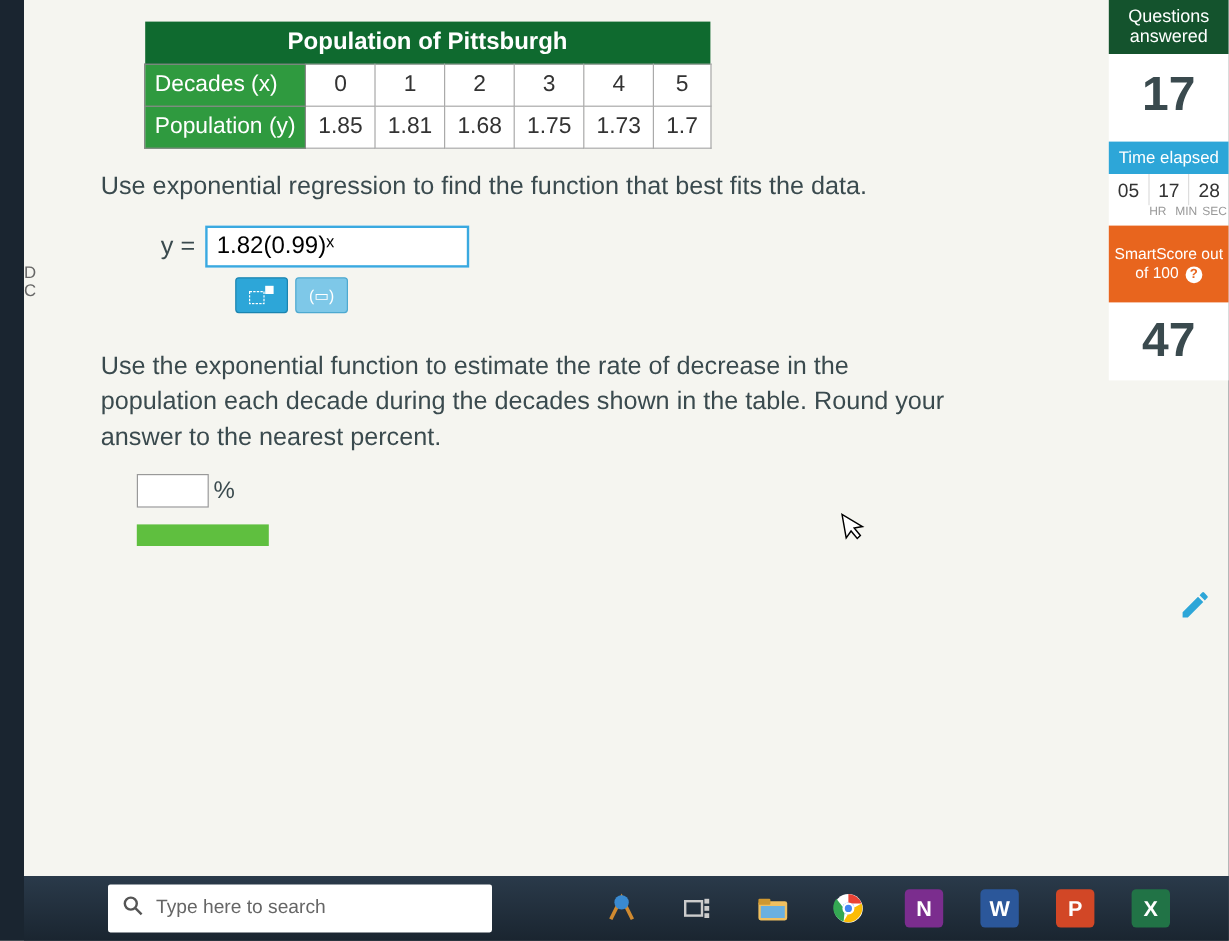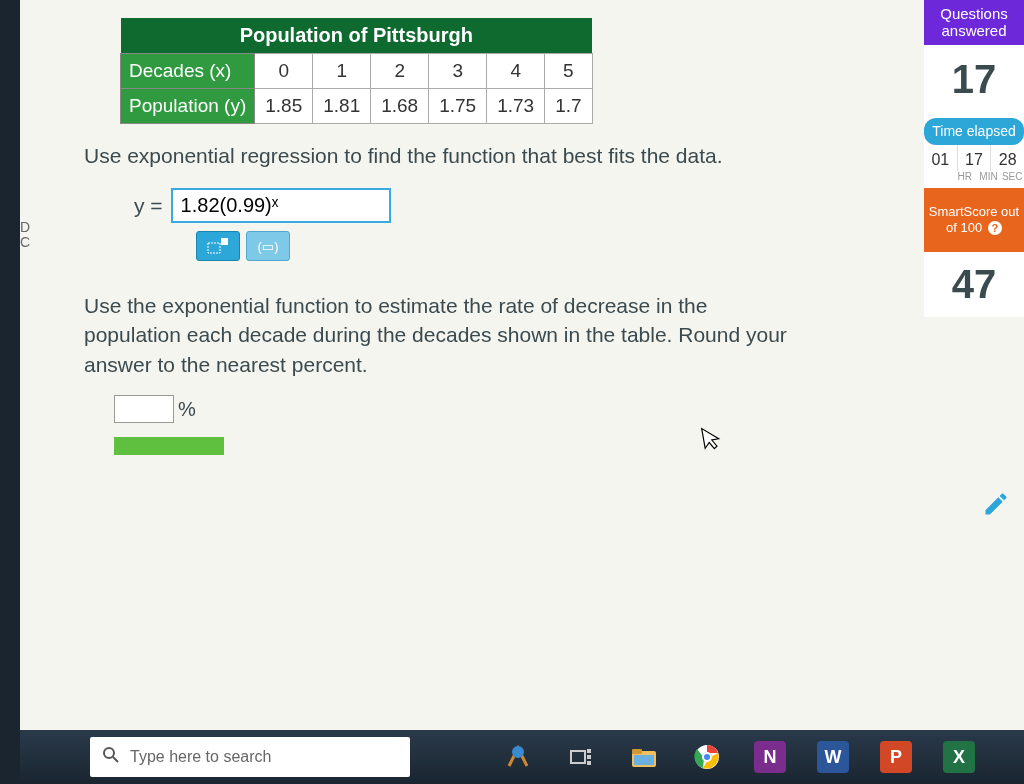--- a/index.html
+++ b/index.html
@@ -58,23 +58,23 @@
   .pctinput { width:60px; height:28px; border:1px solid #999; background:#fff; }
   .greenbtn { margin-top:14px; margin-left:30px; width:110px; height:18px; background:#5fbf3f; }
 
   .sidebar {
     position:absolute;
     right:0; top:0;
     width:100px;
     height:730px;
   }
   .sb-box { background:#fff; width:100%; }
-  .sb-qahdr { background:#6d28d9; color:#fff; font-size:15px; text-align:center; padding:6px 2px; line-height:1.1; }
+  .sb-qahdr { background:#14532d; color:#fff; font-size:15px; text-align:center; padding:6px 2px; line-height:1.1; }
   .sb-big { font-size:40px; font-weight:bold; color:#3a4a4e; text-align:center; padding:12px 0 16px; }
-  .sb-timehdr { background:#2da6d8; color:#fff; font-size:14px; text-align:center; padding:6px 2px; line-height:1.1;border-radius:12px; }
+  .sb-timehdr { background:#2da6d8; color:#fff; font-size:14px; text-align:center; padding:6px 2px; line-height:1.1; }
   .sb-timerow { display:flex; }
   .sb-timecell { flex:1; text-align:center; padding:6px 0 2px; font-size:16px; color:#333; border-right:1px solid #ddd;}
   .sb-timecell:last-child{border-right:none;}
   .sb-unitrow { display:flex;margin-left:29px; }
   .sb-unitcell { flex:1; text-align:center; font-size:10px; color:#999; padding-bottom:6px;}
   .sb-sshdr { background:#e8651e; color:#fff; font-size:13px; text-align:center; padding:16px 2px; line-height:1.2; }
   .sb-sshdr .q { display:inline-block; width:14px;height:14px;border-radius:50%;background:#fff;color:#e8651e;font-weight:bold;font-size:11px;line-height:14px;margin-left:2px;}
   .sb-score { font-size:40px; font-weight:bold; color:#3a4a4e; text-align:center; padding:10px 0; }
   .pencil {
     position:absolute; right:14px; top:490px;
@@ -182,21 +182,21 @@
 
     <div class="greenbtn"></div>
   </div>
 
   <div class="sidebar">
     <div class="sb-box">
       <div class="sb-qahdr">Questions answered</div>
       <div class="sb-big">17</div>
       <div class="sb-timehdr">Time elapsed</div>
       <div class="sb-timerow">
-        <div class="sb-timecell">01</div>
+        <div class="sb-timecell">05</div>
         <div class="sb-timecell">17</div>
         <div class="sb-timecell">28</div>
       </div>
       <div class="sb-unitrow">
         <div class="sb-unitcell">HR</div>
         <div class="sb-unitcell">MIN</div>
         <div class="sb-unitcell">SEC</div>
       </div>
       <div class="sb-sshdr">
         <span>SmartScore out of 100</span>

